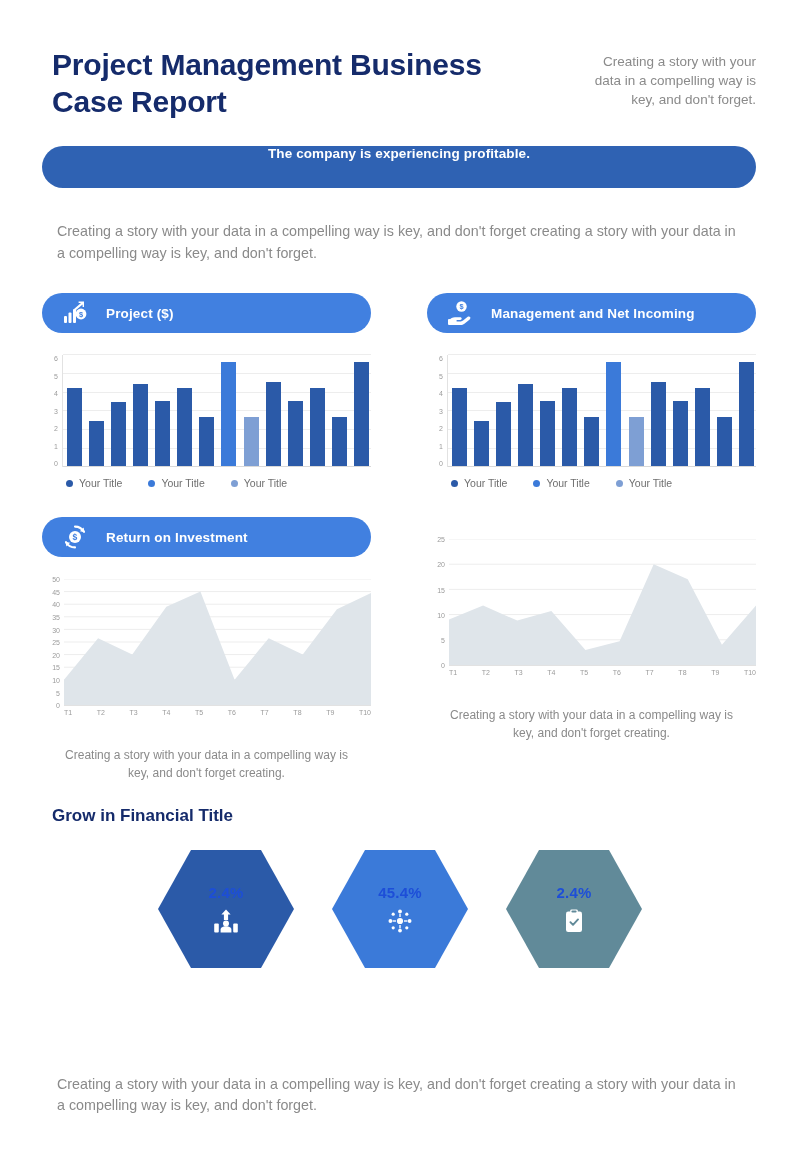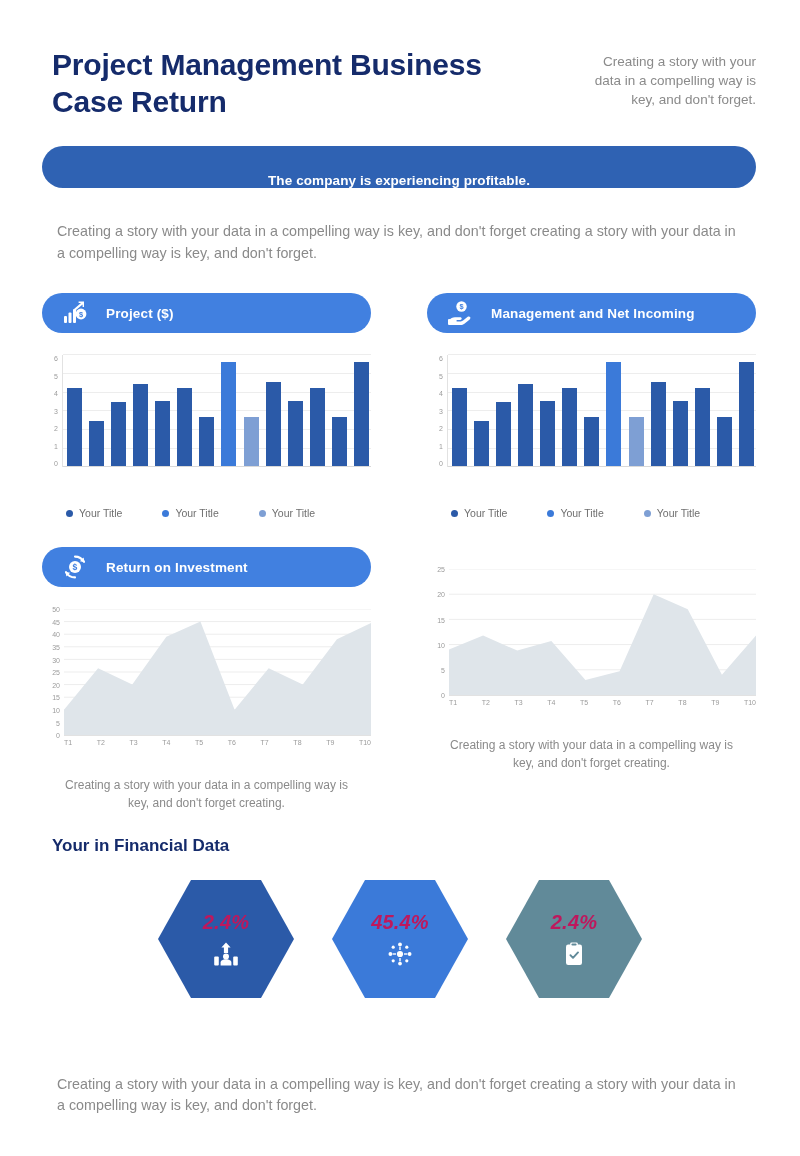--- a/index.html
+++ b/index.html
@@ -18,21 +18,21 @@
     letter-spacing:-.2px;max-width:470px;flex:0 0 auto;
   }
   .header-note{
     margin-left:auto;width:178px;text-align:right;font-size:13.5px;
     line-height:1.42;color:#8a8a8a;padding-top:6px;
   }
 
   
   .banner{
     margin:26px 44px 0 42px;height:42px;border-radius:21px;
-    background:#2f62b3;display:flex;align-items:flex-end;justify-content:center;
+    background:#2f62b3;display:flex;align-items:flex-start;justify-content:center;
     color:#fff;font-size:13.5px;font-weight:bold;letter-spacing:.1px;
   }
 
   
   .intro{
     margin:33px 55px 0 57px;font-size:14.3px;line-height:1.5;color:#8a8a8a;
   }
 
   
   .grid{display:flex;gap:56px;padding:0 44px 0 42px;margin-top:29px;}
@@ -57,21 +57,21 @@
   .plot{position:relative;flex:1;height:112px;border-left:1px solid #e2e2e2;}
   .plot .gl{position:absolute;left:0;right:0;height:1px;background:#ededed;}
   .plot .base{position:absolute;left:0;right:0;bottom:0;height:1px;background:#d9d9d9;}
   .barrow{
     position:absolute;left:4px;right:2px;bottom:1px;top:0;
     display:flex;align-items:flex-end;justify-content:space-between;
   }
   .bar{width:15px;}
 
   .legend{
-    display:flex;gap:40px;margin-top:30px;padding-left:24px;
+    display:flex;gap:26px;margin-top:0;padding-left:24px;
     font-size:10.5px;color:#6f6f6f;
   }
   .legend .itm{display:flex;align-items:center;gap:6px;}
   .legend .dot{width:7px;height:7px;border-radius:50%;display:block;}
 
   
   .area-wrap{margin-top:22px;height:155px;display:flex;}
   .area-y{
     width:22px;position:relative;height:138px;font-size:7px;color:#9b9b9b;
   }
@@ -91,35 +91,35 @@
   .grow-title{
     margin:24px 0 0 52px;font-size:17px;font-weight:bold;color:#152b6b;
   }
   .hexrow{display:flex;justify-content:center;gap:34px;margin-top:22px;}
   .hexcell{position:relative;width:140px;height:122px;}
   .hexcell svg.hx{position:absolute;inset:0;width:140px;height:122px;}
   .hexinner{
     position:absolute;inset:0;display:flex;flex-direction:column;
     align-items:center;justify-content:center;gap:7px;
   }
-  .hexval{color:#be185d;font-size:20px;font-weight:bold;letter-spacing:.2px;font-style:italic;}
+  .hexval{color:#1d4ed8;font-size:15px;font-weight:bold;letter-spacing:.2px;}
   .hexico{width:26px;height:26px;display:block;}
 
   .footer{
     position:absolute;left:57px;right:55px;top:1074px;
     font-size:14.3px;line-height:1.5;color:#8a8a8a;
   }
 </style>
 </head>
 <body>
 
 <div class="page">
 
   <div class="header">
-    <div class="title">Project Management Business Case Return</div>
+    <div class="title">Project Management Business Case Report</div>
     <div class="header-note">Creating a story with your data in a compelling way is key, and don't forget.</div>
   </div>
 
   <div class="banner">
     <span>The company is experiencing profitable.</span>
   </div>
 
   <div class="intro">Creating a story with your data in a compelling way is key, and don't forget creating a story with your data in a compelling way is key, and don't forget.</div>
 
   <div class="grid">
@@ -360,21 +360,21 @@
               <span>T8</span>
               <span>T9</span>
               <span>T10</span>
             </div>
         </div>
       </div>
       <div class="cap">Creating a story with your data in a compelling way is key, and don't forget creating.</div>
     </div>
   </div>
 
-  <div class="grow-title">Your in Financial Data</div>
+  <div class="grow-title">Grow in Financial Title</div>
 
   <div class="hexrow">
 
     <div class="hexcell">
       <svg class="hx" viewBox="0 0 140 122">
         <polygon points="35,2 105,2 138,61 105,120 35,120 2,61" fill="#2b5aa8"></polygon>
       </svg>
       <div class="hexinner">
         <span class="hexval">2.4%</span>
         <span class="hexico">

